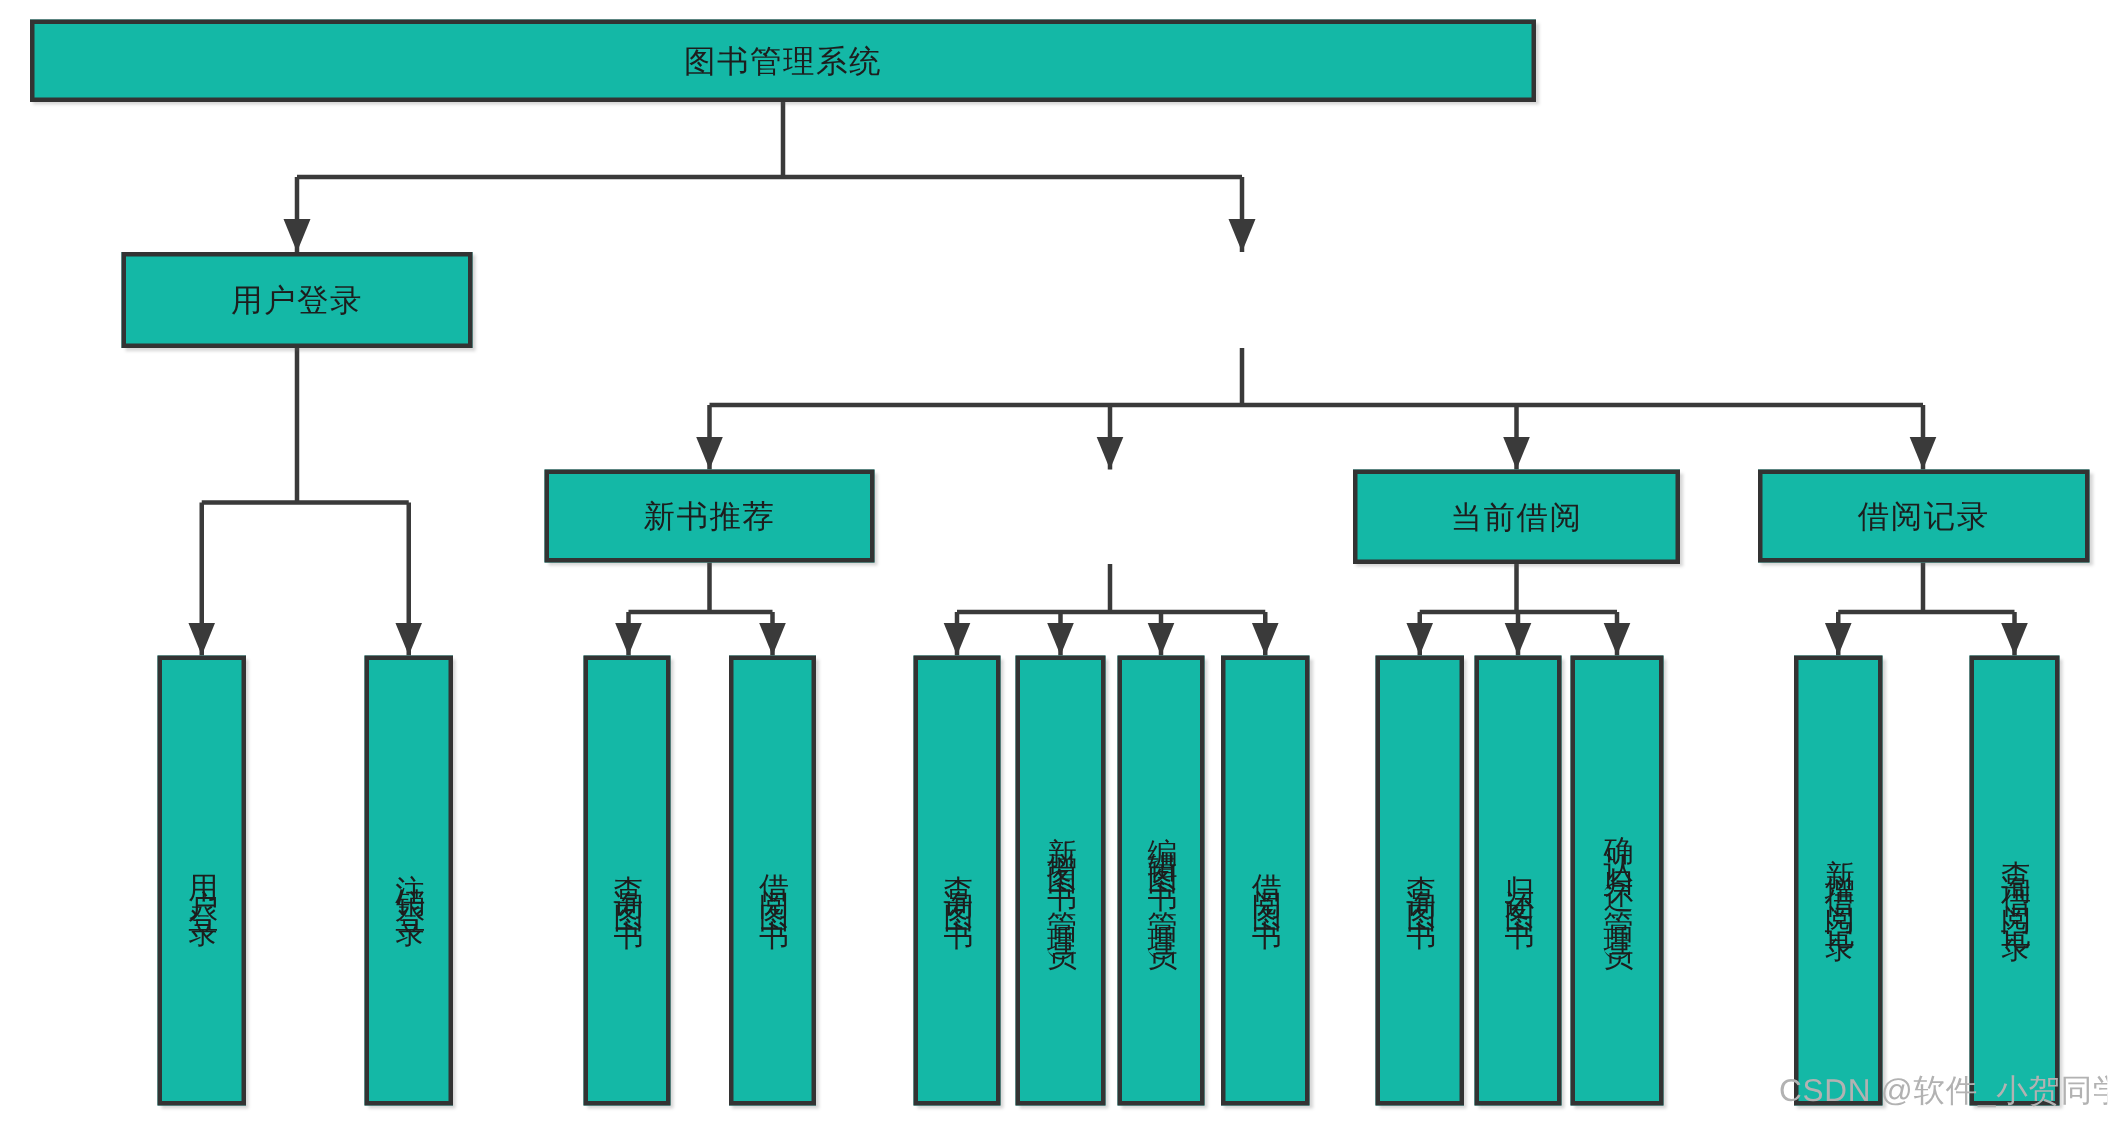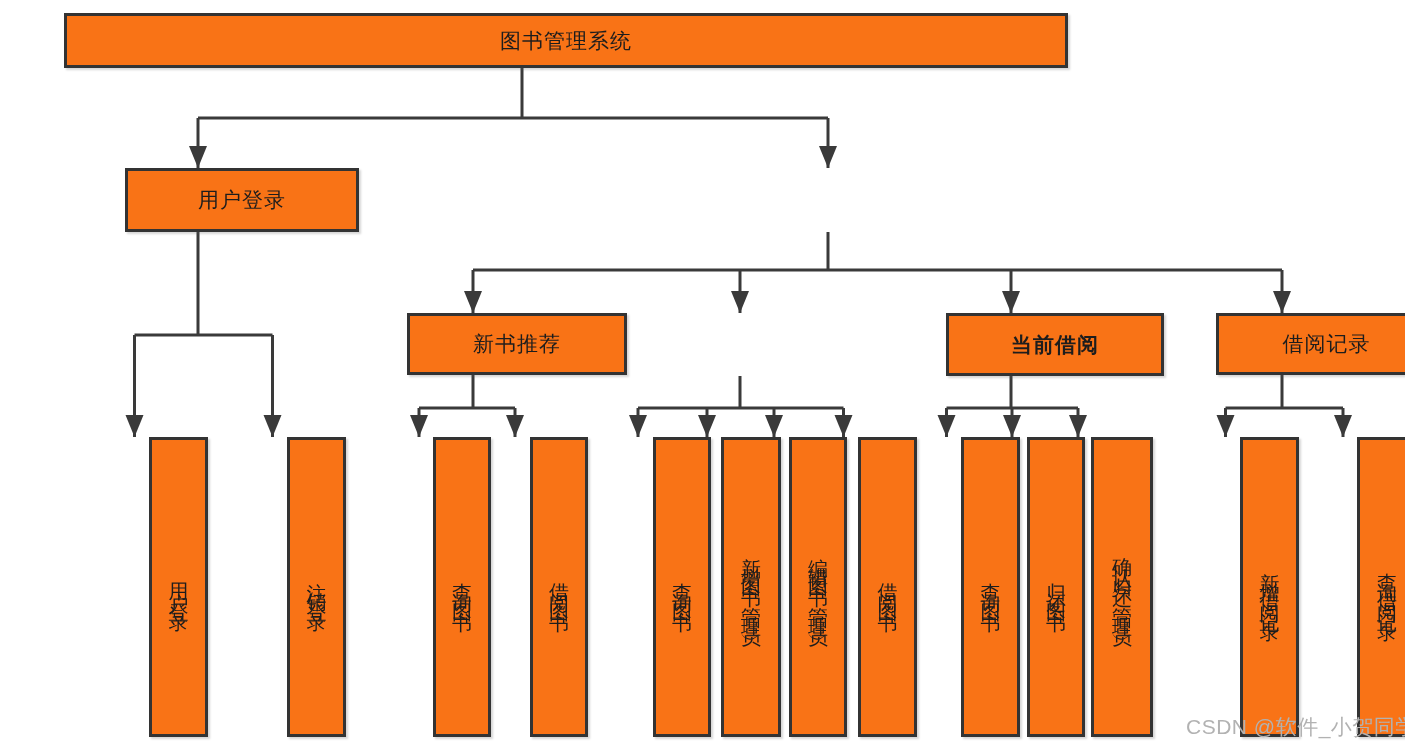--- a/index.html
+++ b/index.html
@@ -15,46 +15,45 @@
     position: absolute;
     left: 0; top: 0;
     width: 1405px; height: 747px;
     z-index: 1;
   }
   .ln { stroke: #3a3a3a; stroke-width: 3; fill: none; }
   .drop { marker-end: url(#arw); }
   .node {
     position: absolute;
     box-sizing: border-box;
-    background: #f97316;
+    background: #14b8a6;
     border: 3px solid #333333;
     box-shadow: 2px 2px 2px rgba(90,90,90,0.25);
     display: flex;
     align-items: center;
     justify-content: center;
     color: #1d1d1d;
     z-index: 2;
-    margin-left: 44px;
   }
   .hnode { font-size: 21px; letter-spacing: 1px; }
   .vnode span {
     writing-mode: vertical-rl;
     text-orientation: mixed;
     font-size: 20px;
     line-height: 1.05;
     letter-spacing: 10px;
     white-space: nowrap;
   }
   
   .n-root  { left: 20px;   top: 13px;  width: 1004px; height: 55px; }
   .n-login { left: 81px;   top: 168px; width: 234px;  height: 64px; }
   .n-mgmt  { left: 710px;  top: 168px; width: 236px;  height: 64px; }
   .n-g0    { left: 363px;  top: 313px; width: 220px;  height: 62px; }
   .n-g1    { left: 632px;  top: 313px; width: 216px;  height: 63px; }
-  .n-g2    { left: 902px;  top: 313px; width: 218px;  height: 63px; font-weight: bold; }
+  .n-g2    { left: 902px;  top: 313px; width: 218px;  height: 63px; }
   .n-g3    { left: 1172px; top: 313px; width: 221px;  height: 62px; }
   
   .vnode { top: 437px; height: 300px; }
   .n-a1 { left: 105px;  width: 59px; }
   .n-a2 { left: 243px;  width: 59px; }
   .n-b1 { left: 389px;  width: 58px; }
   .n-b2 { left: 486px;  width: 58px; }
   .n-c1 { left: 609px;  width: 58px; }
   .n-c2 { left: 677px;  width: 60px; }
   .n-c3 { left: 745px;  width: 58px; }

